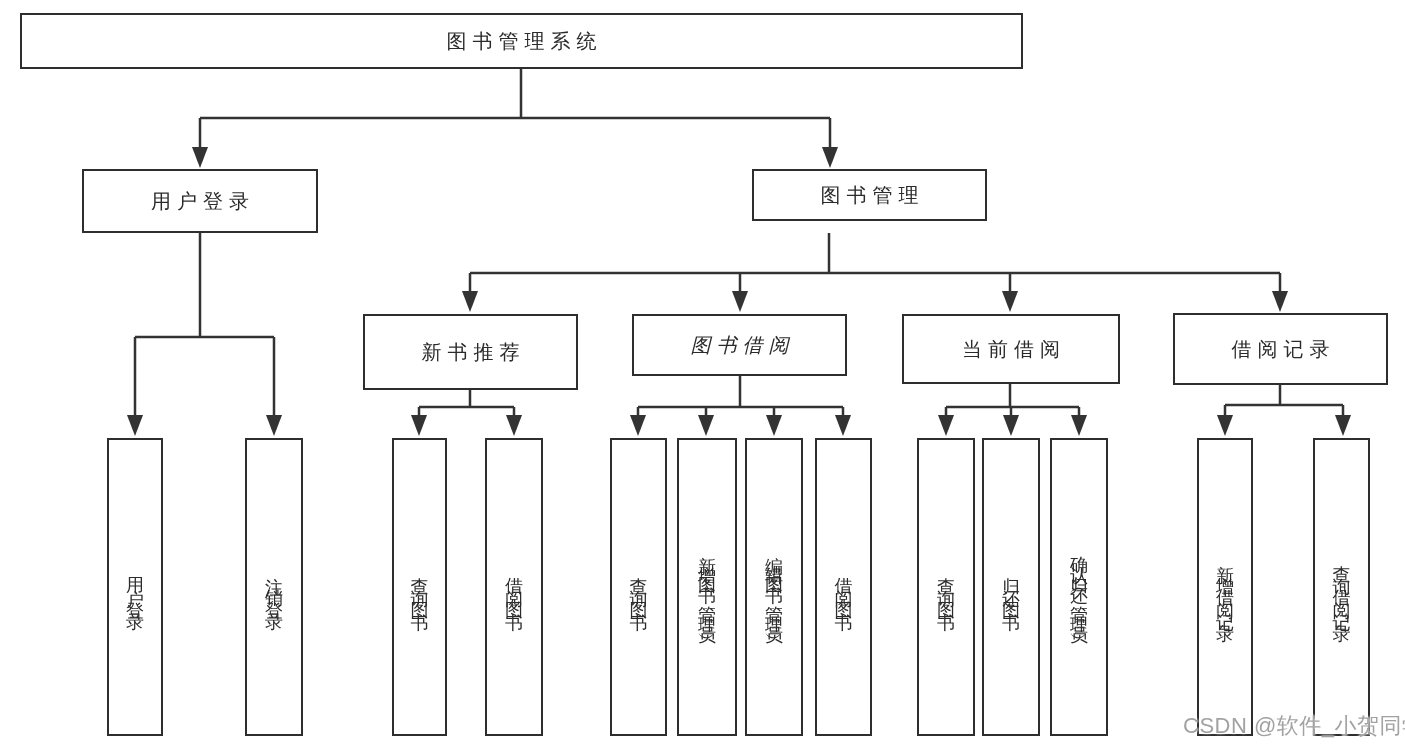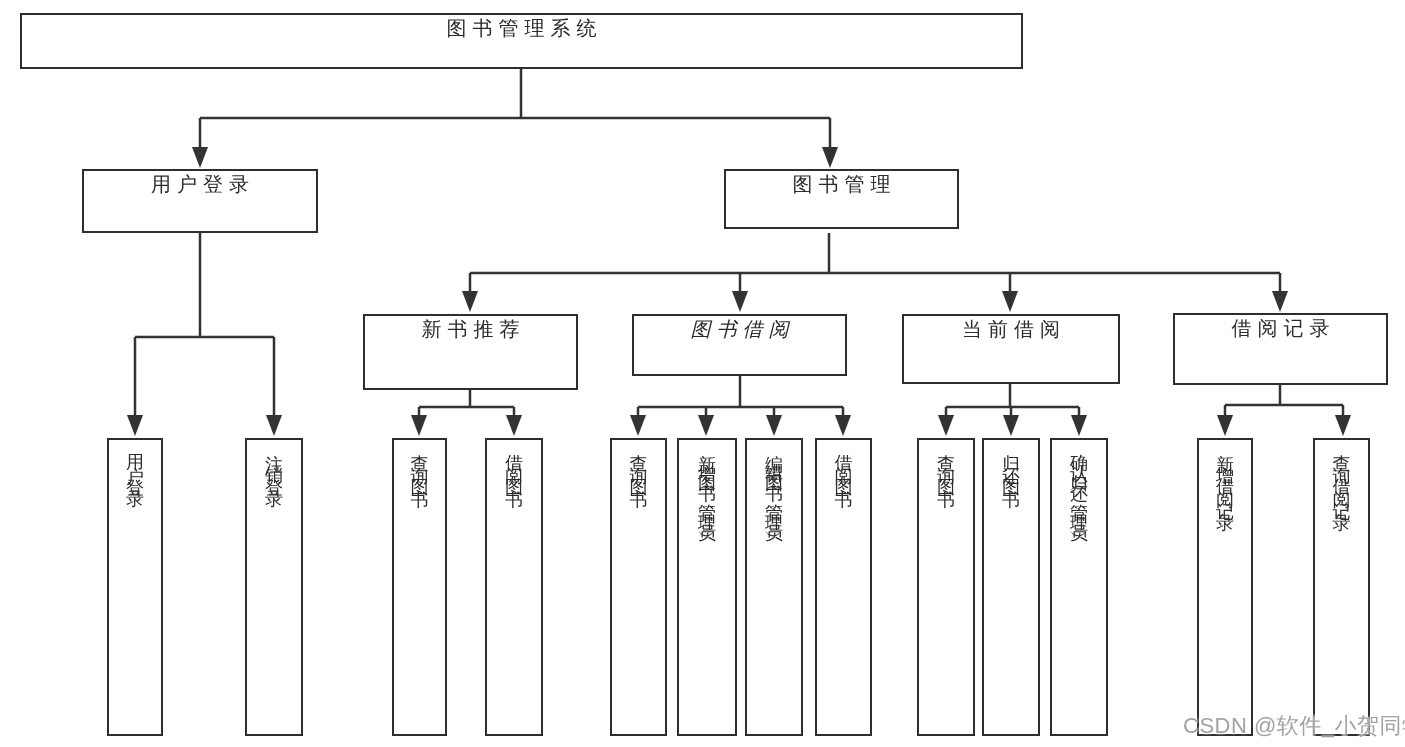--- a/index.html
+++ b/index.html
@@ -17,21 +17,21 @@
     left: 0; top: 0;
     width: 1405px; height: 747px;
     z-index: 1;
   }
   .node {
     position: absolute;
     box-sizing: border-box;
     border: 2.5px solid #2e2e2e;
     background: #ffffff;
     display: flex;
-    align-items: flex-start;
+    align-items: center;
     justify-content: center;
     z-index: 2;
   }
   .h-label {
     font-size: 20px;
     letter-spacing: 6px;
     text-indent: 6px;
     white-space: nowrap;
     color: #2b2b2b;
   }
@@ -110,21 +110,21 @@
     <polygon fill="#333333" points="1335,415 1351,415 1343,436"></polygon>
   </svg>
 
   <div class="node" style="left:20px; top:13px; width:1003px; height:56px;">
     <span class="h-label">图书管理系统</span>
   </div>
 
   <div class="node" style="left:82px; top:169px; width:236px; height:64px;">
     <span class="h-label">用户登录</span>
   </div>
-  <div class="node" style="left:724px; top:169px; width:235px; height:60px;">
+  <div class="node" style="left:752px; top:169px; width:235px; height:52px;">
     <span class="h-label">图书管理</span>
   </div>
 
   <div class="node" style="left:363px; top:314px; width:215px; height:76px;">
     <span class="h-label">新书推荐</span>
   </div>
   <div class="node" style="left:632px; top:314px; width:215px; height:62px;font-style:italic;">
     <span class="h-label">图书借阅</span>
   </div>
   <div class="node" style="left:902px; top:314px; width:218px; height:70px;">

